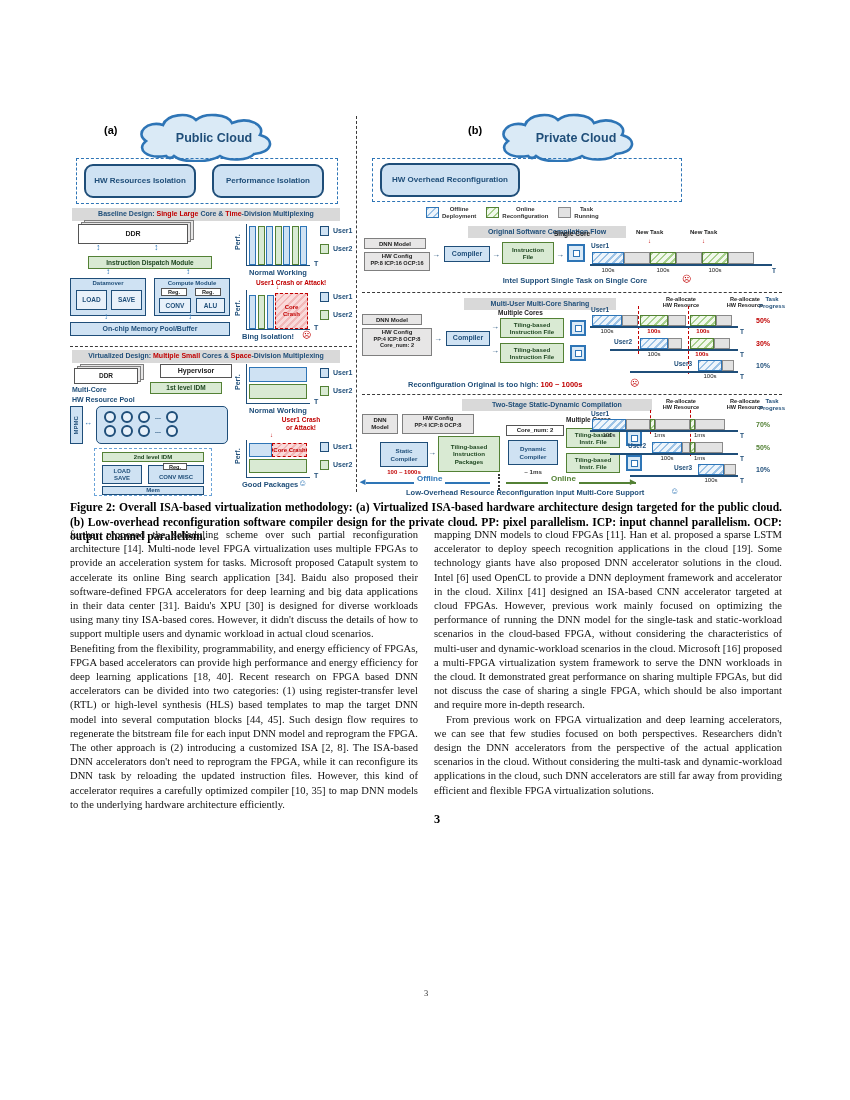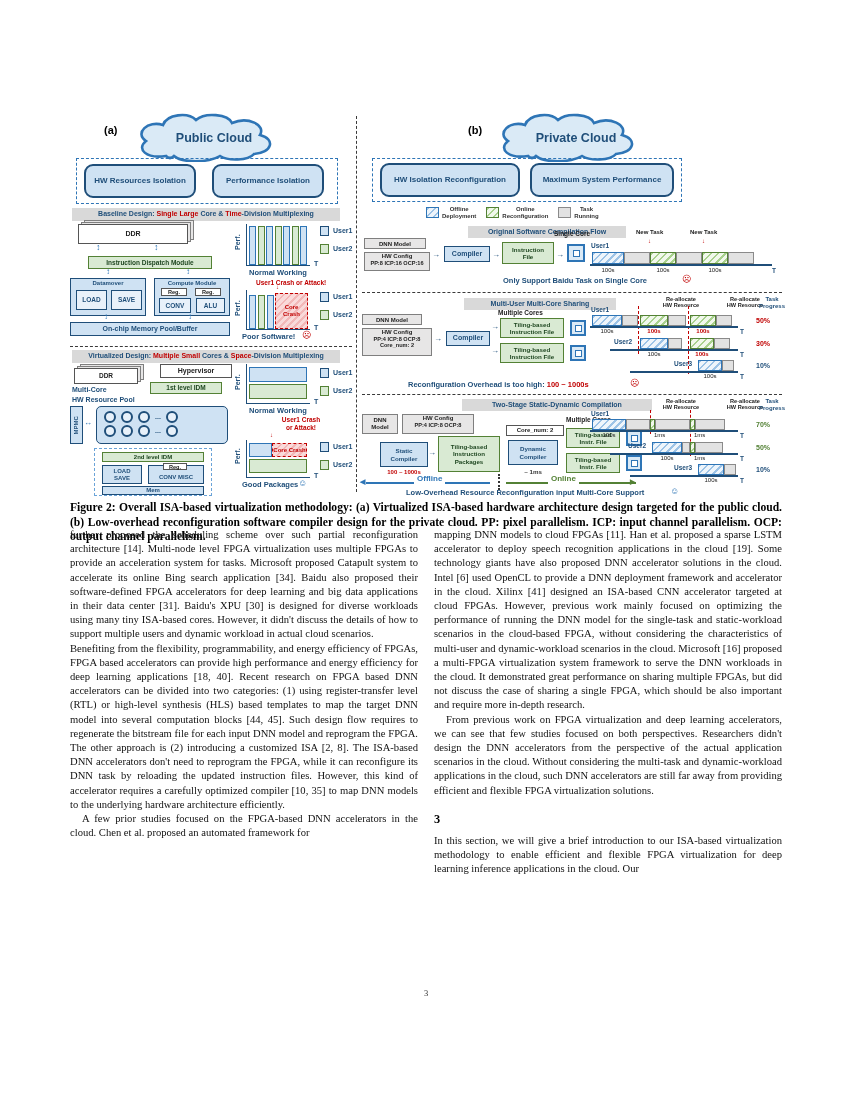--- a/index.html
+++ b/index.html
@@ -141,21 +141,21 @@
   </div>
   <div class="abs b fs7 navy" style="left:244px;top:212px">T</div>
   <div class="abs" style="left:250px;top:180px;display:flex;gap:4px;align-items:center">
         <div class="bluebox" style="width:9px;height:10px"></div>
         <span class="b fs7 navy">User1</span>
       </div>
   <div class="abs" style="left:250px;top:198px;display:flex;gap:4px;align-items:center">
         <div class="greenbox" style="width:9px;height:10px"></div>
         <span class="b fs7 navy">User2</span>
       </div>
-  <div class="abs b fs75 navy" style="left:172px;top:220px">Poor Software!</div>
+  <div class="abs b fs75 navy" style="left:172px;top:220px">Bing Isolation!</div>
   <span class="abs red fs9" style="left:232px;top:218px">☹</span>
 
   <div class="abs hdash" style="left:0px;top:234px;width:282px"></div>
   <div class="abs strip b fs7 ctr" style="left:2px;top:238px;width:268px;height:13px;padding-top:2px"><span class="navy">Virtualized Design: </span><span class="red">Multiple Small</span><span class="navy"> Cores &amp; </span><span class="red">Space</span><span class="navy">-Division Multiplexing</span></div>
 
   <div class="abs graybox" style="left:10px;top:252px;width:64px;height:16px"></div>
   <div class="abs graybox" style="left:7px;top:254px;width:64px;height:16px"></div>
   <div class="abs whitebox flexc b fs65" style="left:4px;top:256px;width:64px;height:16px">DDR</div>
   <div class="abs whitebox flexc b fs7" style="left:90px;top:252px;width:72px;height:14px">Hypervisor</div>
   <div class="abs b fs7 navy" style="left:2px;top:274px">Multi-Core</div>
@@ -228,22 +228,21 @@
       </div>
   <div class="abs b fs75 navy" style="left:172px;top:368px">Good Packages</div>
   <span class="abs blu fs9" style="left:228px;top:366px">☺</span>
 
   <div class="abs b fs11" style="left:398px;top:12px;color:#000">(b)</div>
   <svg class="abs" style="left:418px;top:0px" width="176" height="50" viewBox="0 0 176 50">
     <path d="M40 44 C20 47 10 37 20 29 C8 21 22 8 37 13 C41 2 62 0 70 8 C79 0 102 2 106 11 C122 4 140 13 134 23 C150 27 146 41 128 42 C122 49 102 49 94 44 C82 51 56 51 48 44 C45 47 42 46 40 44 Z" fill="#daeaf6" stroke="#2e75b6" stroke-width="2.6"></path>
     <text x="88" y="30" text-anchor="middle" font-size="12.5" font-weight="bold" fill="#1f4e79">Private Cloud</text>
   </svg>
   <div class="abs dashdot" style="left:302px;top:46px;width:310px;height:44px"></div>
-  <div class="abs rbox flexc ctr b fs8" style="left:310px;top:51px;width:140px;height:34px">HW Isolation Reconfiguration</div>
-  <div class="abs rbox flexc ctr b fs8" style="left:460px;top:51px;width:144px;height:34px">Maximum System Performance</div>
+  <div class="abs rbox flexc ctr b fs8" style="left:310px;top:51px;width:140px;height:34px">HW Overhead Reconfiguration</div>
 
   <div class="abs" style="left:356px;top:94px;display:flex;gap:10px">
     <div style="display:flex;gap:3px;align-items:center">
           <div class="hatchb" style="width:13px;height:11px"></div>
           <div class="ctr fs6 b" style="color:#333"><span>Offline</span><br><span>Deployment</span></div>
         </div>
     <div style="display:flex;gap:3px;align-items:center">
           <div class="hatchg" style="width:13px;height:11px"></div>
           <div class="ctr fs6 b" style="color:#333"><span>Online</span><br><span>Reconfiguration</span></div>
         </div>
@@ -281,21 +280,21 @@
   <div class="abs tgray" style="left:554px;top:140px;width:26px;height:12px"></div>
   <div class="abs hatchg" style="left:580px;top:140px;width:26px;height:12px"></div>
   <div class="abs tgray" style="left:606px;top:140px;width:26px;height:12px"></div>
   <div class="abs hatchg" style="left:632px;top:140px;width:26px;height:12px"></div>
   <div class="abs tgray" style="left:658px;top:140px;width:26px;height:12px"></div>
   <div class="abs tline" style="left:520px;top:152px;width:182px"></div>
   <div class="abs fs6 ctr" style="left:522px;top:155px;width:32px;color:#222">100s</div>
   <div class="abs fs6 ctr" style="left:580px;top:155px;width:26px;color:#222">100s</div>
   <div class="abs fs6 ctr" style="left:632px;top:155px;width:26px;color:#222">100s</div>
   <div class="abs b fs65 navy" style="left:702px;top:155px">T</div>
-  <div class="abs b fs75 navy ctr" style="left:380px;top:164px;width:250px">Only Support Baidu Task on Single Core</div>
+  <div class="abs b fs75 navy ctr" style="left:380px;top:164px;width:250px">Intel Support Single Task on Single Core</div>
   <span class="abs red fs9" style="left:612px;top:162px">☹</span>
 
   <div class="abs hdash" style="left:292px;top:180px;width:420px"></div>
 
   <div class="abs strip b fs7 ctr" style="left:394px;top:186px;width:152px;height:12px;padding-top:2px">Multi-User Multi-Core Sharing</div>
   <div class="abs ctr fs5 b" style="left:584px;top:184px;width:54px;color:#222"><span>Re-allocate</span><br><span>HW Resource</span></div>
   <div class="abs ctr fs5 b" style="left:648px;top:184px;width:54px;color:#222"><span>Re-allocate</span><br><span>HW Resource</span></div>
   <div class="abs ctr fs6 b navy" style="left:682px;top:184px;width:40px"><span>Task</span><br><span>Progress</span></div>
   <div class="abs graybox ctr b fs6" style="left:292px;top:202px;width:60px;height:11px;padding-top:2px">DNN Model</div>
   <div class="abs graybox ctr" style="left:292px;top:216px;width:70px;height:28px">
@@ -348,21 +347,21 @@
   <div class="abs fs6 ctr red b" style="left:620px;top:239px;width:24px">100s</div>
   <div class="abs b fs65 navy" style="left:670px;top:239px">T</div>
   <div class="abs b fs7 red" style="left:686px;top:228px">30%</div>
   <div class="abs b fs65 navy" style="left:604px;top:248px">User3</div>
   <div class="abs hatchb" style="left:628px;top:248px;width:24px;height:11px"></div>
   <div class="abs tgray" style="left:652px;top:248px;width:12px;height:11px"></div>
   <div class="abs tline" style="left:560px;top:259px;width:108px"></div>
   <div class="abs fs6 ctr" style="left:628px;top:261px;width:24px;color:#222">100s</div>
   <div class="abs b fs65 navy" style="left:670px;top:261px">T</div>
   <div class="abs b fs7 navy" style="left:686px;top:250px">10%</div>
-  <div class="abs b fs75" style="left:338px;top:268px;white-space:nowrap"><span class="navy">Reconfiguration Overhead is too high: </span><span class="red">100 ~ 1000s</span></div>
+  <div class="abs b fs75" style="left:338px;top:268px;white-space:nowrap"><span class="navy">Reconfiguration Original is too high: </span><span class="red">100 ~ 1000s</span></div>
   <span class="abs red fs9" style="left:560px;top:266px">☹</span>
 
   <div class="abs hdash" style="left:292px;top:282px;width:420px"></div>
 
   <div class="abs strip b fs7 ctr" style="left:392px;top:287px;width:190px;height:12px;padding-top:2px">Two-Stage Static-Dynamic Compilation</div>
   <div class="abs ctr fs5 b" style="left:584px;top:286px;width:54px;color:#222"><span>Re-allocate</span><br><span>HW Resource</span></div>
   <div class="abs ctr fs5 b" style="left:648px;top:286px;width:54px;color:#222"><span>Re-allocate</span><br><span>HW Resource</span></div>
   <div class="abs ctr fs6 b navy" style="left:682px;top:286px;width:40px"><span>Task</span><br><span>Progress</span></div>
   <div class="abs graybox col2 b fs6" style="left:292px;top:302px;width:36px;height:20px">
         <span>DNN</span>
@@ -448,27 +447,25 @@
   <div class="abs b fs75 navy" style="left:336px;top:376px;white-space:nowrap">Low-Overhead Resource Reconfiguration input Multi-Core Support</div>
   <span class="abs blu fs9" style="left:600px;top:374px">☺</span>
 
 </div>
 
 <div class="caption">Figure 2: Overall ISA-based virtualization methodology: (a) Virtualized ISA-based hardware architecture design targeted for the public cloud. (b) Low-overhead reconfiguration software compiler design for the private cloud. PP: pixel parallelism. ICP: input channel parallelism. OCP: output channel parallelism.</div>
 
 <div class="col" style="left:70px">
   <p>further proposed the scheduling scheme over such partial reconfiguration architecture [14]. Multi-node level FPGA virtualization uses multiple FPGAs to provide an acceleration system for tasks. Microsoft proposed Catapult system to accelerate its online Bing search application [34]. Baidu also proposed their software-defined FPGA accelerators for deep learning and big data applications in their data center [31]. Baidu's XPU [30] is designed for diverse workloads using many tiny ISA-based cores. However, it didn't discuss the details of how to support multiple users and dynamic workload in actual cloud scenarios.</p>
   <p>Benefiting from the flexibility, programmability, and energy efficiency of FPGAs, FPGA based accelerators can provide high performance and energy efficiency for deep learning applications [18, 40]. Recent research on FPGA based DNN accelerators can be divided into two categories: (1) using register-transfer level (RTL) or high-level synthesis (HLS) based templates to map the target DNN model into several computation blocks [44, 45]. Such design flow requires to regenerate the bitstream file for each input DNN model and reprogram the FPGA. The other approach is (2) introducing a customized ISA [2, 8]. The ISA-based DNN accelerators don't need to reprogram the FPGA, while it can reconfigure its DNN task by reloading the updated instruction files. However, this kind of accelerator requires a carefully optimized compiler [10, 35] to map DNN models to the underlying hardware architecture efficiently.</p>
-  <p class="ind">A few prior studies focused on the FPGA-based DNN accelerators in the cloud. Chen et al. proposed an automated framework for</p>
 </div>
 
 <div class="col" style="left:434px">
   <p>mapping DNN models to cloud FPGAs [11]. Han et al. proposed a sparse LSTM accelerator to deploy speech recognition applications in the cloud [19]. Some technology giants have also proposed DNN accelerator solutions in the cloud. Intel [6] used OpenCL to provide a DNN deployment framework and accelerator in the cloud. Xilinx [41] designed an ISA-based CNN accelerator targeted at cloud FPGAs. However, previous work mainly focused on optimizing the performance of running the DNN model for the single-task and static-workload scenarios in the cloud-based FPGA, without considering the characteristics of multi-user and dynamic-workload scenarios in the cloud. Microsoft [16] proposed a multi-FPGA virtualization system framework to serve the DNN workloads in the cloud. It demonstrated great performance on sharing multiple FPGAs, but did not discuss the case of sharing a single FPGA, which should be also important and require more in-depth research.</p>
   <p class="ind">From previous work on FPGA virtualization and deep learning accelerators, we can see that few studies focused on both perspectives. Researchers didn't design the DNN accelerators from the perspective of the actual application scenarios in the cloud. Without considering the multi-task and dynamic-workload applications in the cloud, such DNN accelerators are still far away from providing efficient and flexible FPGA virtualization solutions.</p>
   <div class="h3">
         <span class="num">3</span>
       </div>
-  <p>In this section, we will give a brief introduction to our ISA-based virtualization methodology to enable efficient and flexible FPGA virtualization for deep learning inference applications in the cloud. Our</p>
 </div>
 
 <div class="pageno">3</div>
 
 </div>
 
 </body></html>

